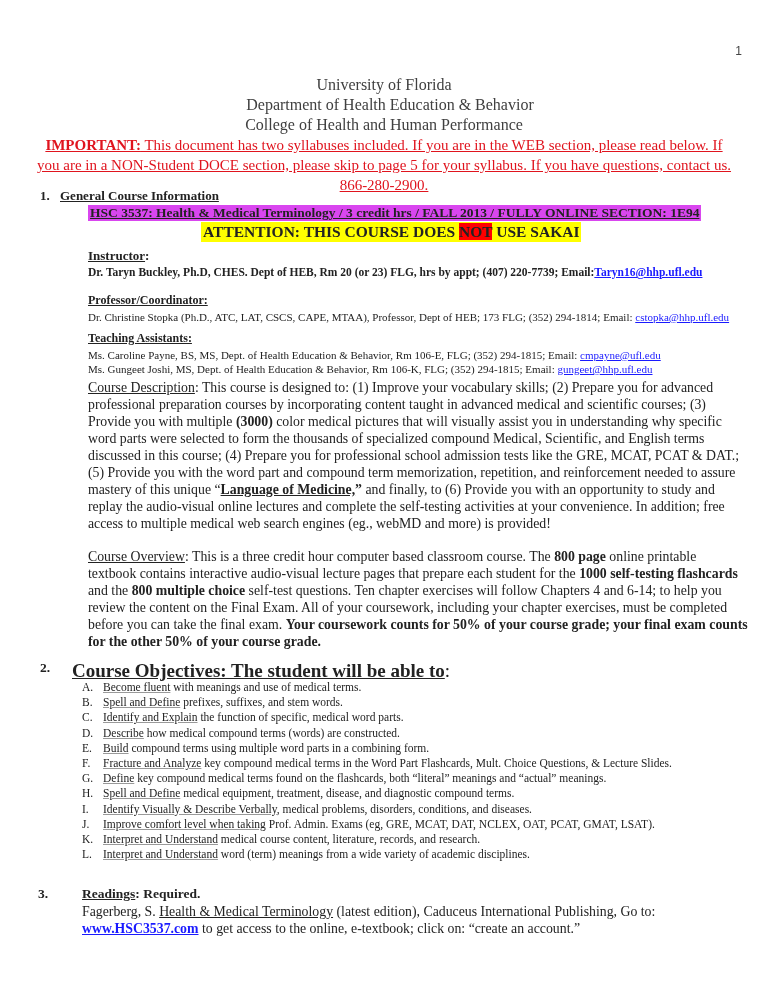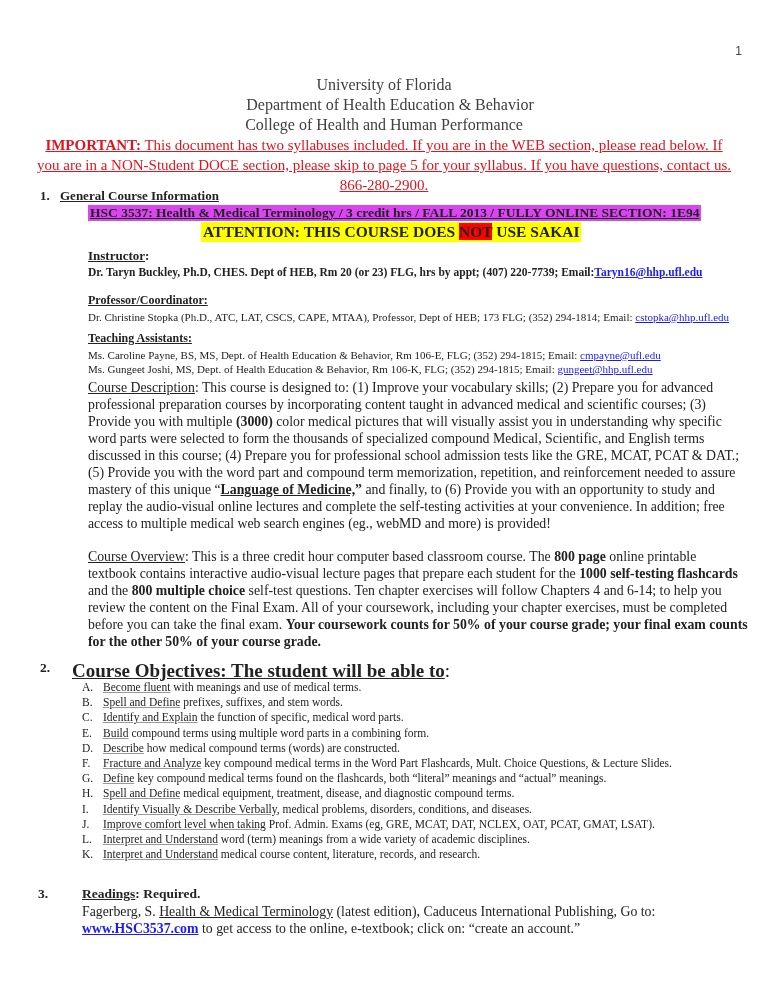--- a/index.html
+++ b/index.html
@@ -81,29 +81,29 @@
 
 <div class="abs sec-num" style="left:40px; top:660px;">2.</div>
 <div class="abs" style="left:72px; top:660px; font-size:19px;">
   <b class="u">Course Objectives:  The student will be able to</b><span>:</span>
 </div>
 
 <div class="abs obj-list">
   <div class="obj-item"><span class="letter">A.</span><span class="key">Become fluent</span><span> with meanings and use of medical terms.</span></div>
   <div class="obj-item"><span class="letter">B.</span><span class="key">Spell and Define</span><span> prefixes, suffixes, and stem words.</span></div>
   <div class="obj-item"><span class="letter">C.</span><span class="key">Identify and Explain</span><span> the function of specific, medical word parts.</span></div>
+  <div class="obj-item"><span class="letter">D.</span><span class="key">Describe</span><span> how medical compound terms (words) are constructed.</span></div>
   <div class="obj-item"><span class="letter">E.</span><span class="key">Build</span><span> compound terms using multiple word parts in a combining form.</span></div>
-  <div class="obj-item"><span class="letter">D.</span><span class="key">Describe</span><span> how medical compound terms (words) are constructed.</span></div>
   <div class="obj-item"><span class="letter">F.</span><span class="key">Fracture and Analyze</span><span> key compound medical terms in the Word Part Flashcards, Mult. Choice Questions, &amp; Lecture Slides.</span></div>
   <div class="obj-item"><span class="letter">G.</span><span class="key">Define</span><span> key compound medical terms found on the flashcards, both “literal” meanings and “actual” meanings.</span></div>
   <div class="obj-item"><span class="letter">H.</span><span class="key">Spell and Define</span><span> medical equipment, treatment, disease, and diagnostic compound terms.</span></div>
   <div class="obj-item"><span class="letter">I.</span><span class="key">Identify Visually &amp; Describe Verbally</span><span>, medical problems, disorders, conditions, and diseases.</span></div>
   <div class="obj-item"><span class="letter">J.</span><span class="key">Improve comfort level when taking</span><span> Prof. Admin. Exams (eg, GRE, MCAT, DAT, NCLEX, OAT, PCAT, GMAT, LSAT).</span></div>
+  <div class="obj-item"><span class="letter">K.</span><span class="key">Interpret and Understand</span><span> medical course content, literature, records, and research.</span></div>
   <div class="obj-item"><span class="letter">L.</span><span class="key">Interpret and Understand</span><span> word (term) meanings from a wide variety of academic disciplines.</span></div>
-  <div class="obj-item"><span class="letter">K.</span><span class="key">Interpret and Understand</span><span> medical course content, literature, records, and research.</span></div>
 </div>
 
 <div class="abs sec-num" style="left:38px; top:886px;">3.</div>
 <div class="abs" style="left:82px; top:886px; font-size:13.5px;">
   <b class="u">Readings</b><b>:  Required.</b>
 </div>
 <div class="abs" style="left:82px; top:903px; font-size:13.8px; line-height:17px; width:680px;">
   <span>Fagerberg, S.  </span><span class="u">Health &amp; Medical Terminology</span><span> (latest edition), Caduceus International Publishing, Go to:</span><br>
   <a style="font-weight:bold;">www.HSC3537.com</a><span> to get access to the online, e-textbook; click on: “create an account.”</span>
 </div>

